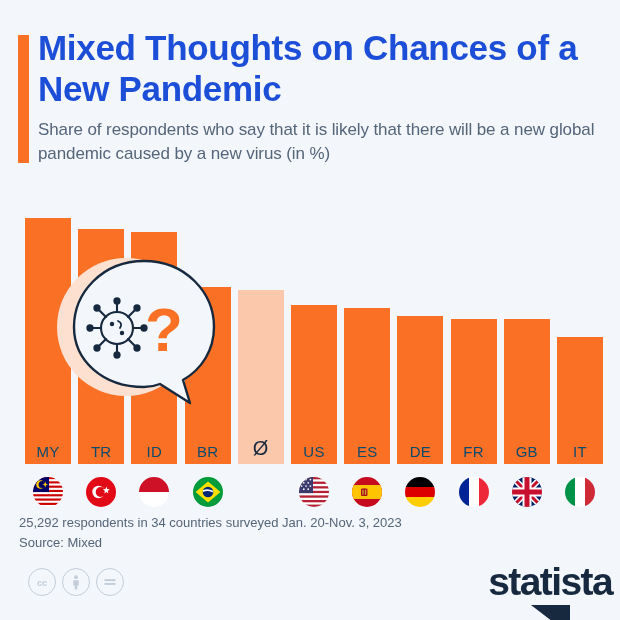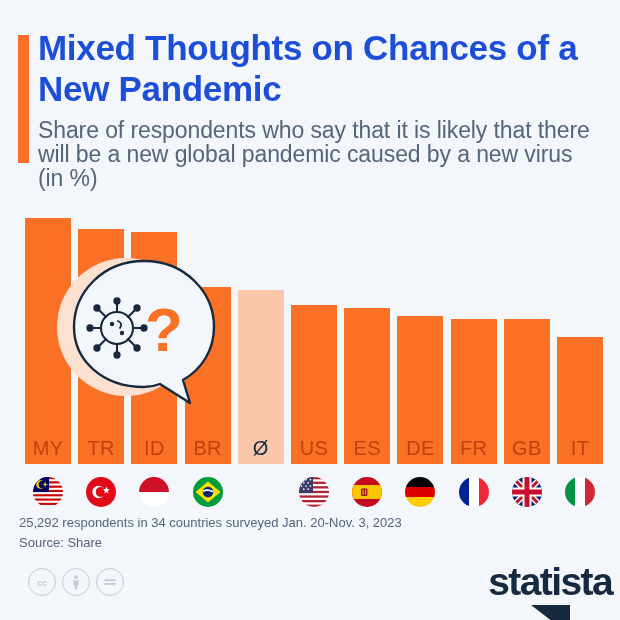--- a/index.html
+++ b/index.html
@@ -45,21 +45,21 @@
     line-height: 41px;
     font-weight: bold;
     color: #1d4ed8;
     letter-spacing: -0.3px;
   }
   #subtitle {
     position: absolute;
     left: 38px;
     top: 118px;
     width: 565px;
-    font-size: 23px;
+    font-size: 17px;
     line-height: 24px;
     color: #55657a;
     letter-spacing: -0.1px;
   }
 
   
   #chart {
     position: absolute;
     left: 0;
     top: 175px;
@@ -87,22 +87,22 @@
     bottom: 0;
     width: 46px;
     background: #fa7024;
   }
   .bar-code {
     position: absolute;
     left: 0;
     bottom: 4px;
     width: 46px;
     text-align: center;
-    font-size: 20px;
-    color: #c2410c;
+    font-size: 15px;
+    color: #0c4a6e;
     letter-spacing: 0.3px;
   }
   .bar-col.avg .bar-rect { background: #fcc8ac; }
   .bar-col.avg .bar-code { color: #17293f; font-size: 20px; }
 
   .flag {
     position: absolute;
     bottom: 6px;
     width: 30px;
     height: 30px;
@@ -388,21 +388,21 @@
           <circle cx="74" cy="78" r="2.2" fill="#17293f" stroke="none"></circle>
           <path d="M70 66 q5 2 2 7" stroke-width="1.8"></path>
         </g>
         <text id="bubble-q" x="116" y="96" text-anchor="middle" font-family="Liberation Sans, sans-serif" font-size="62" font-weight="bold" fill="#fa7024">?</text>
       </svg>
     </div>
   </div>
 
   <div id="footnote">
     <div>25,292 respondents in 34 countries surveyed Jan. 20-Nov. 3, 2023</div>
-    <div>Source: Share</div>
+    <div>Source: Mixed</div>
   </div>
 
   <div id="bottom-bar">
     <div id="cc-icons">
       <div class="cc-icon">
         <svg width="18" height="18" viewBox="0 0 18 18">
           <text x="9" y="12.5" text-anchor="middle" font-family="Liberation Sans, sans-serif" font-size="9" font-weight="bold" fill="#c3cdd9">cc</text>
         </svg>
       </div>
       <div class="cc-icon">

